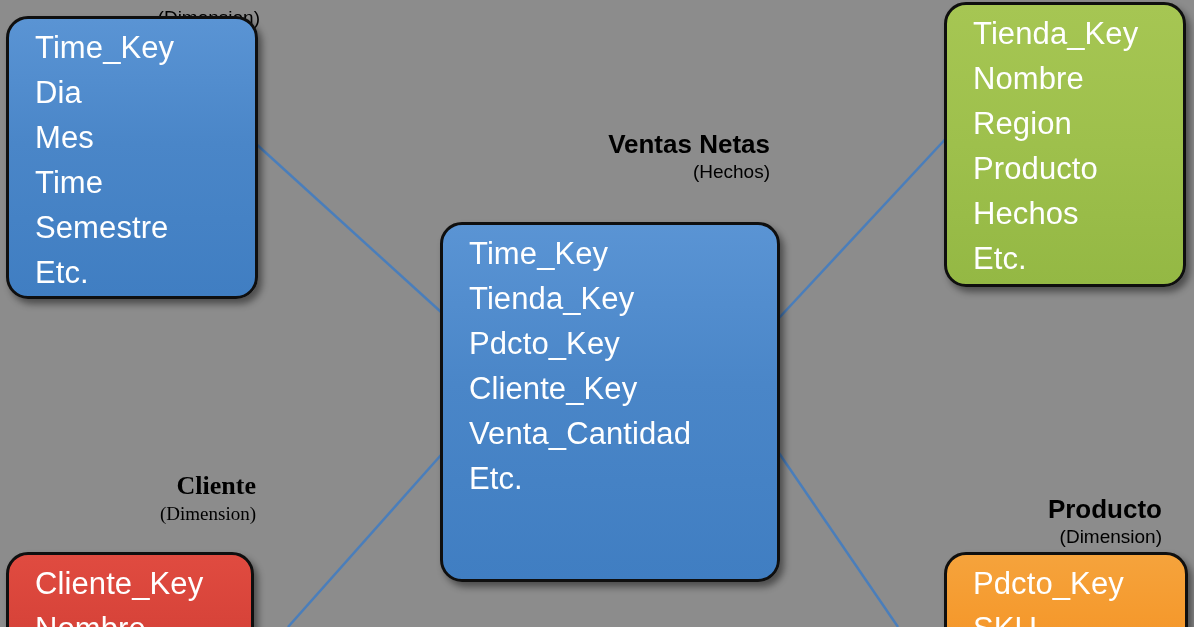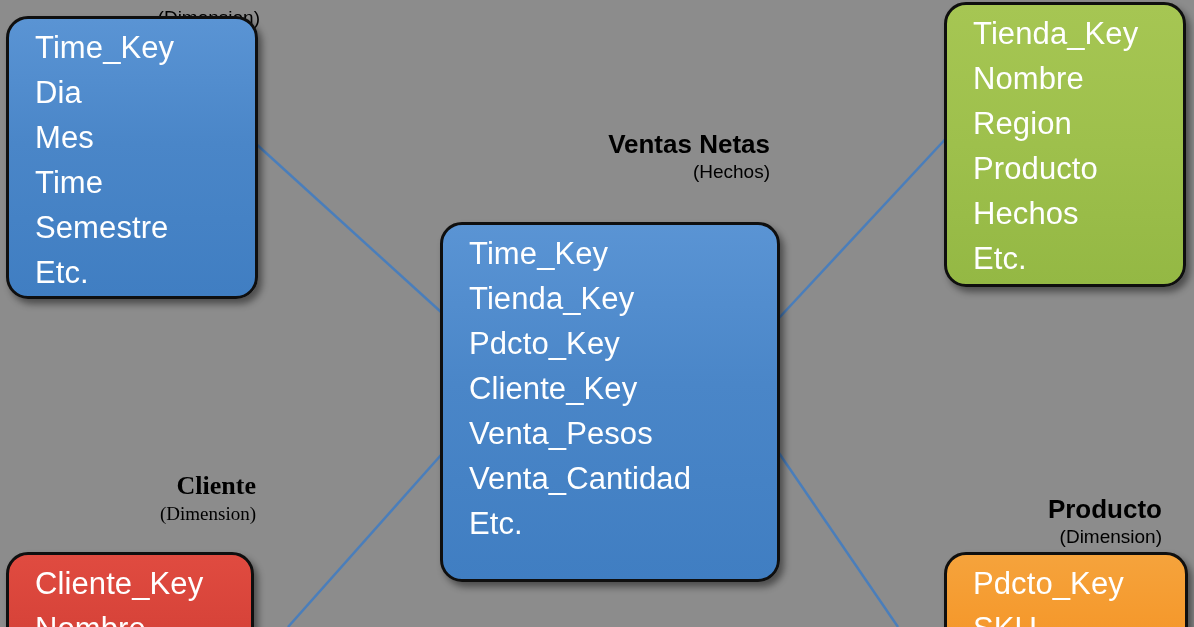--- a/index.html
+++ b/index.html
@@ -107,21 +107,20 @@
 
   <div class="title-block" id="title-ventas">
     <div class="title-main">Ventas Netas</div>
     <div class="title-sub">(Hechos)</div>
   </div>
   <div class="box blue" id="box-ventas">
     <div class="field">Time_Key</div>
     <div class="field">Tienda_Key</div>
     <div class="field">Pdcto_Key</div>
     <div class="field">Cliente_Key</div>
-    <div class="field">Venta_Pesos</div>
     <div class="field">Venta_Cantidad</div>
     <div class="field">Etc.</div>
   </div>
 
   <div class="box green" id="box-tienda">
     <div class="field">Tienda_Key</div>
     <div class="field">Nombre</div>
     <div class="field">Region</div>
     <div class="field">Producto</div>
     <div class="field">Hechos</div>

